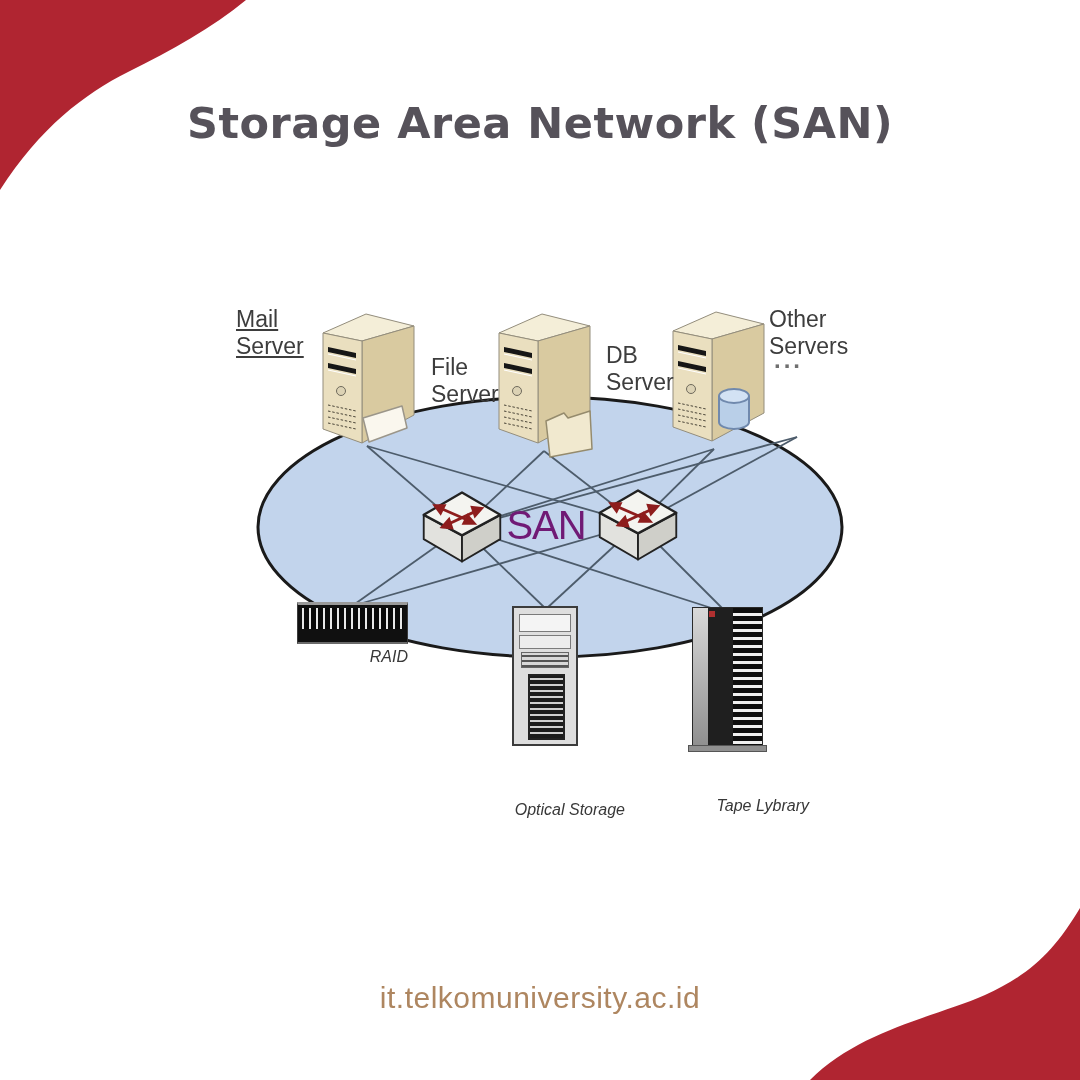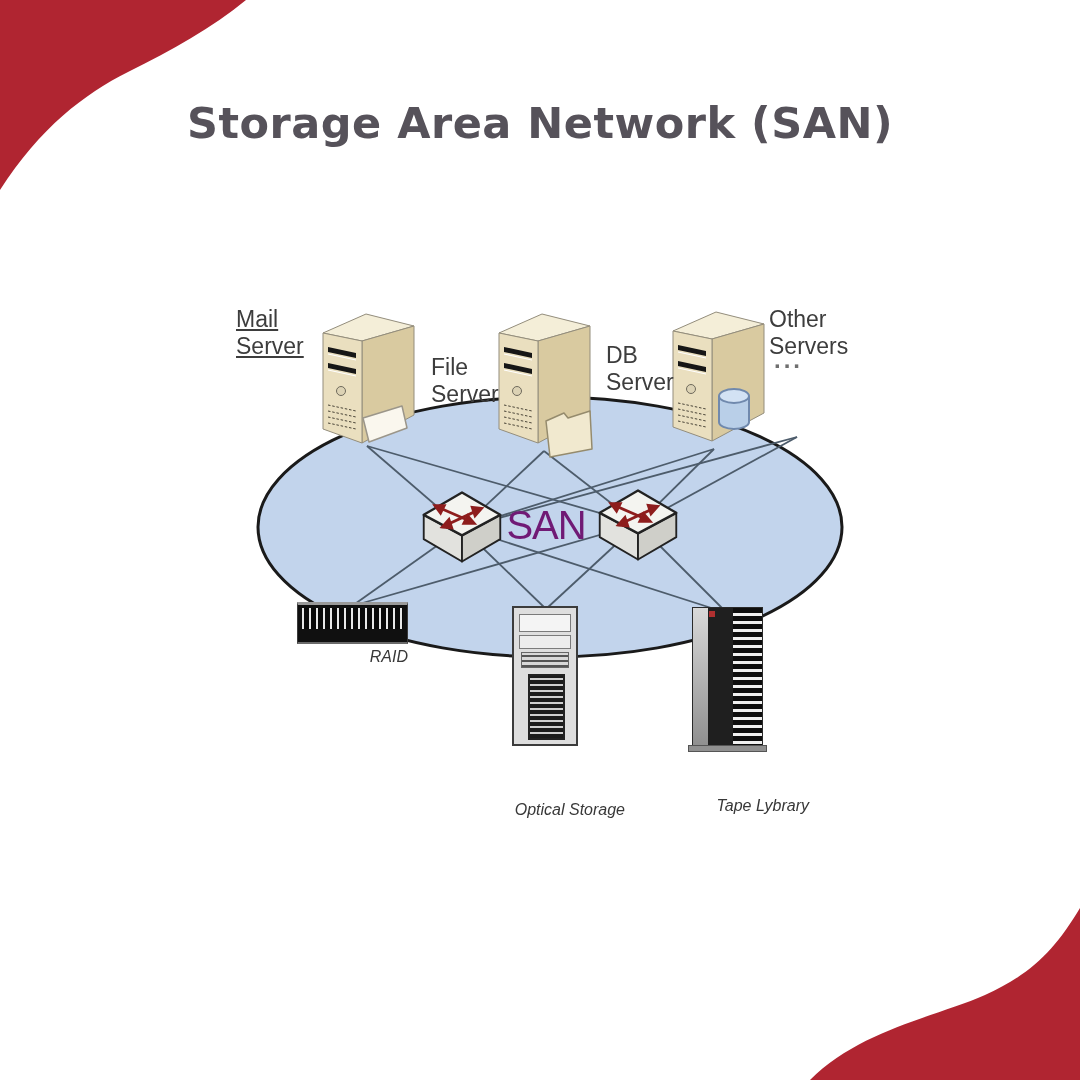--- a/index.html
+++ b/index.html
@@ -193,14 +193,15 @@
   <div class="label server-label" style="left:769px;top:306px;">Other
 Servers</div>
   <div class="label ellipsis" style="left:774px;top:346px;">...</div>
 
   <div class="label san-label">SAN</div>
 
   <div class="label storage-label" style="left:308px;top:648px;width:100px;">RAID</div>
   <div class="label storage-label" style="left:465px;top:753px;width:160px;margin-top:48px;">Optical Storage</div>
   <div class="label storage-label" style="left:649px;top:753px;width:160px;margin-top:44px;">Tape Lybrary</div>
 
+  <div class="footer">it.telkomuniversity.ac.id</div>
 
 </div>
 
 </body></html>

